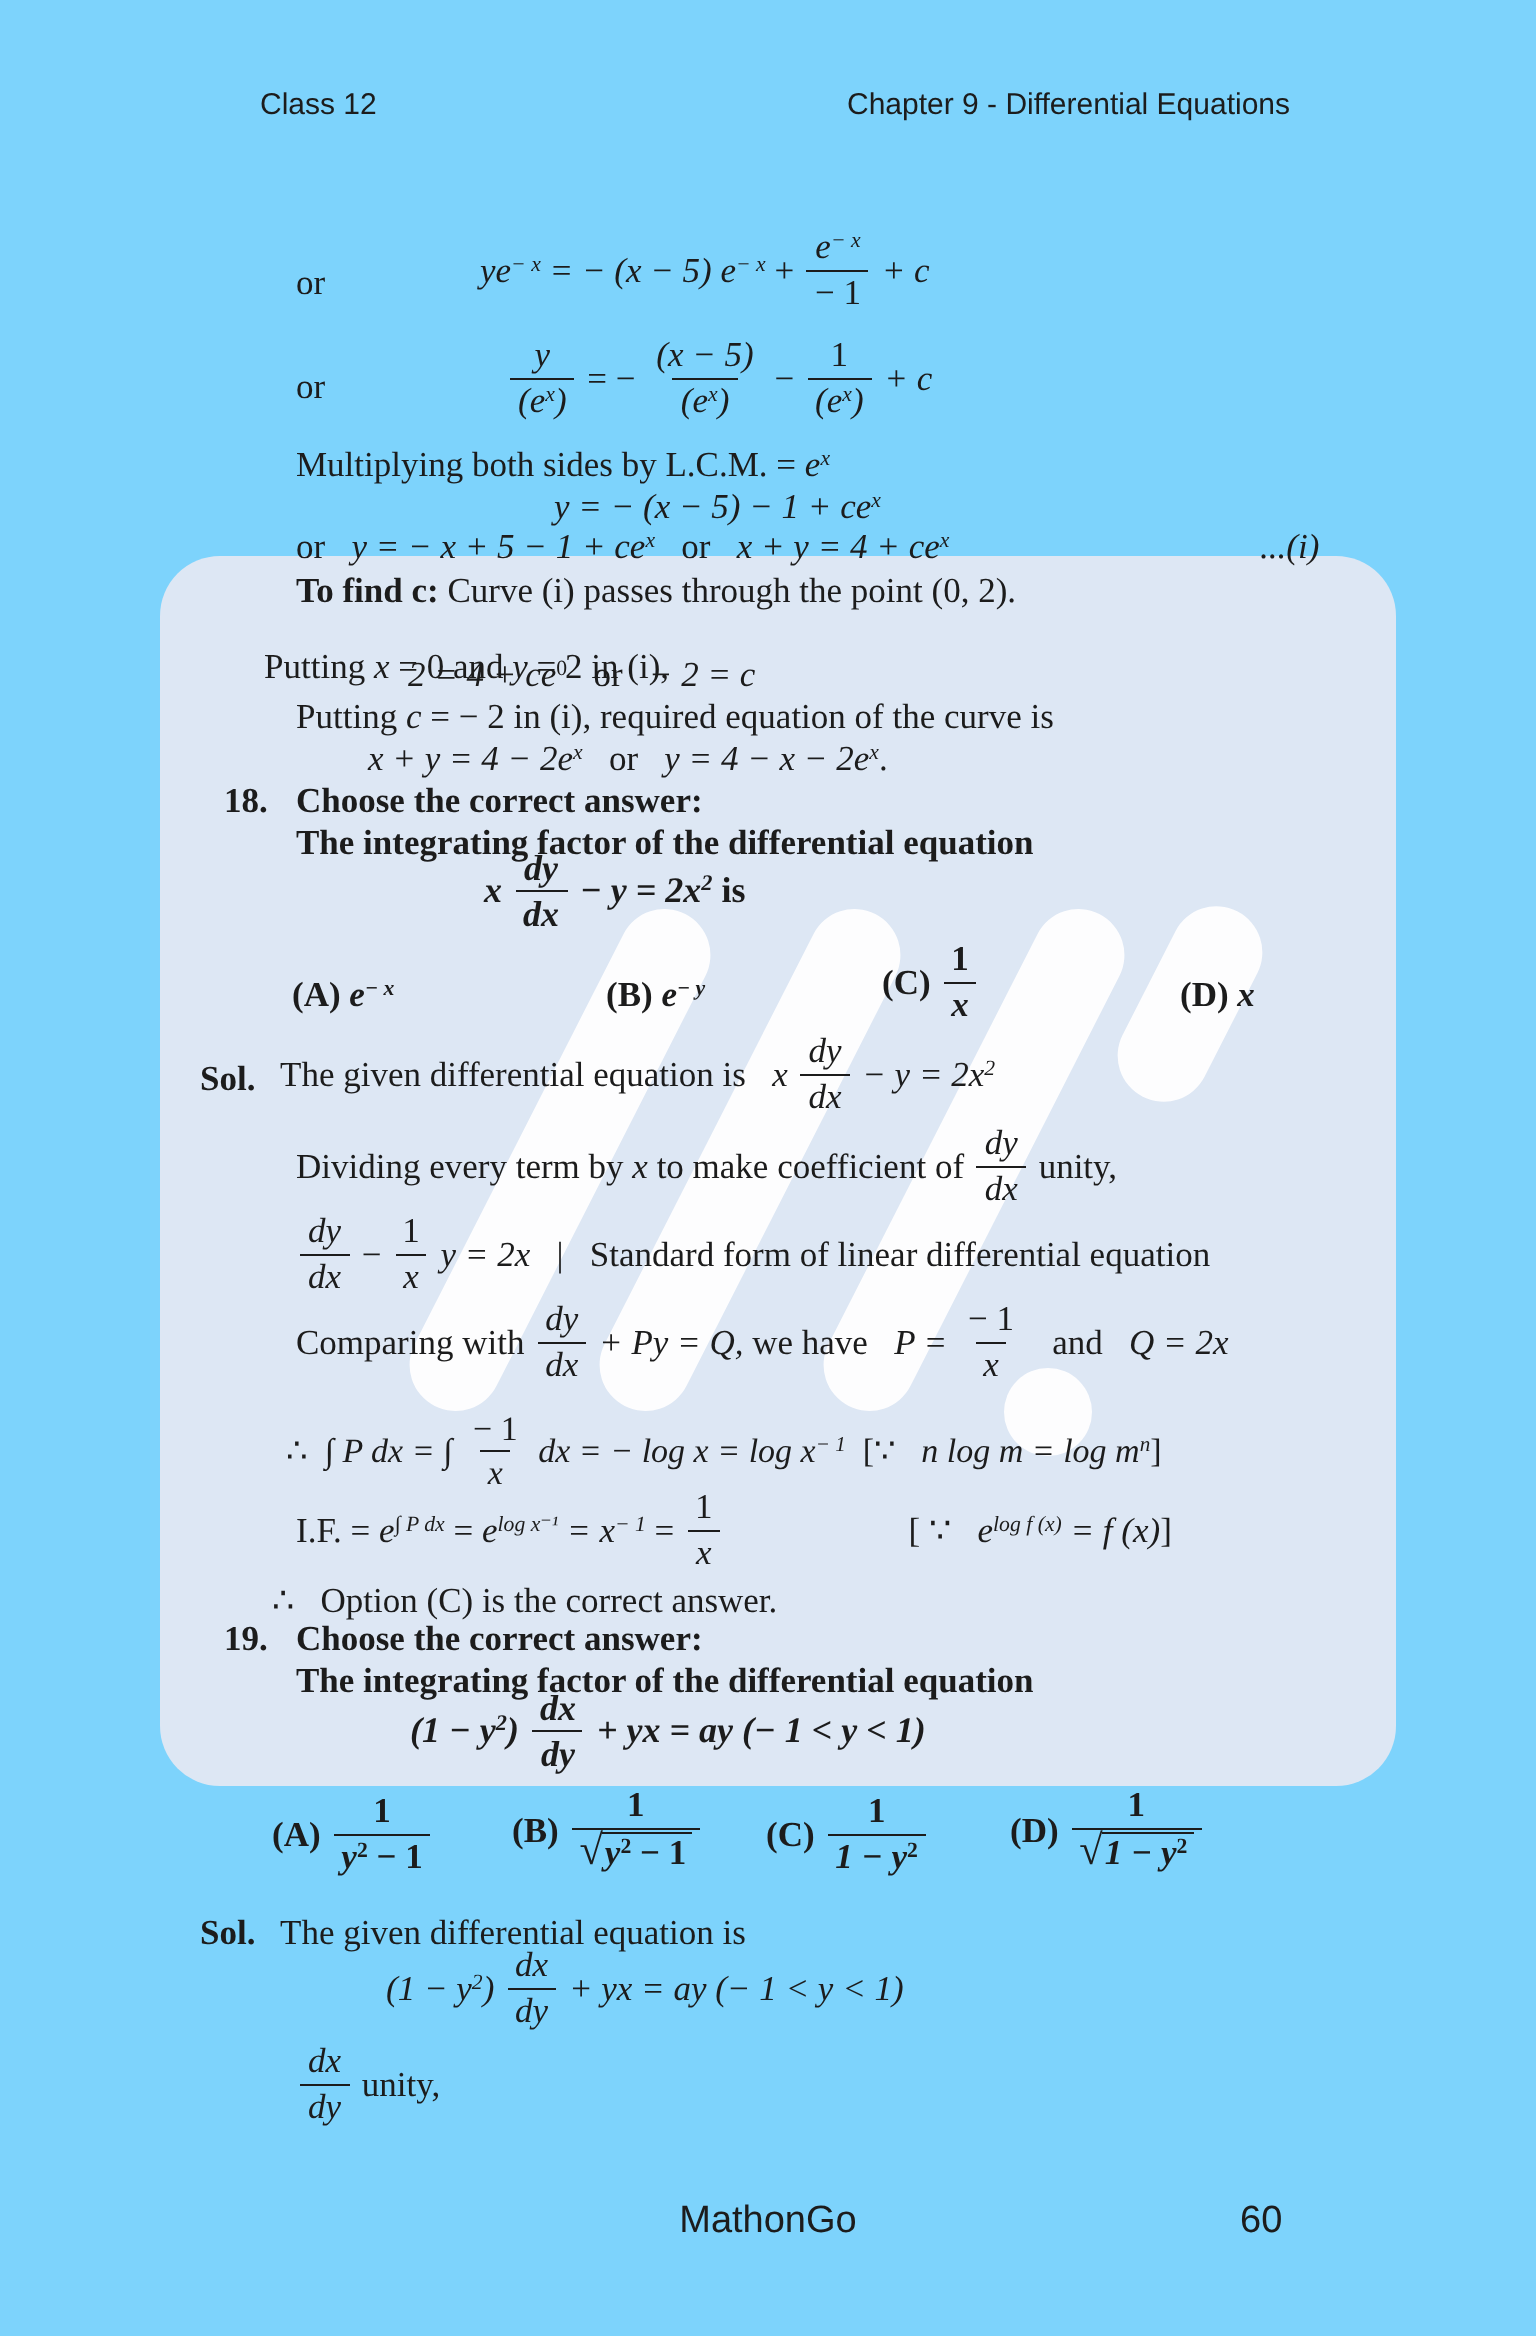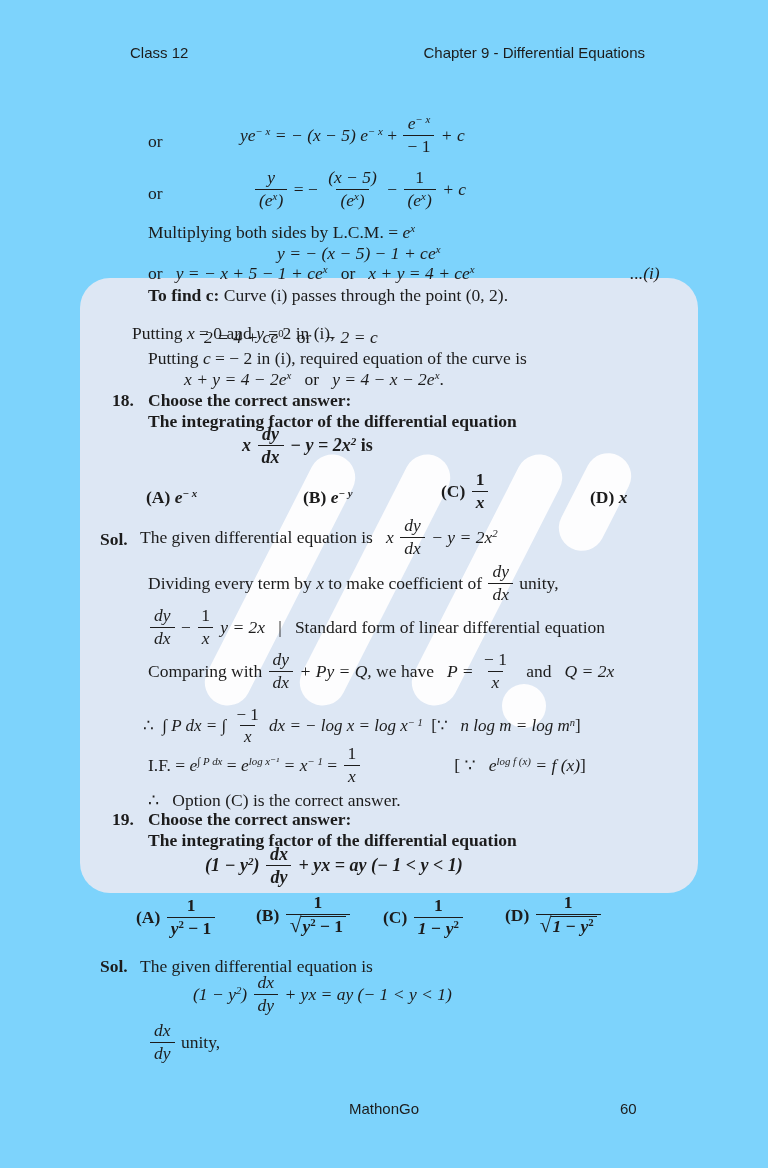--- a/index.html
+++ b/index.html
@@ -17,21 +17,21 @@
   .it{font-style:italic;}
   .b{font-weight:700;}
   sup{font-size:0.62em;line-height:0;vertical-align:0.52em;}
   .frac{display:inline-flex;flex-direction:column;align-items:center;line-height:1.12;text-align:center;margin:0 2px;}
   .frac .num{padding:0 4px 1px;}
   .frac .den{border-top:1.5px solid #1c1c1c;padding:1px 4px 0;}
   .sqrt{display:inline-flex;align-items:flex-start;}
   .radsym{font-style:normal;font-size:1.22em;line-height:1;transform:translateY(-1px);}
   .rc{border-top:1.6px solid #1c1c1c;padding:0 3px 0 1px;}
   .hdr{position:absolute;top:44px;font-size:15px;z-index:2;}
-  .ftr{position:absolute;top:1100px;font-size:15px;z-index:2;}
+  .ftr{position:absolute;top:1100px;font-size:19px;z-index:2;}
   .sp{display:inline-block;}
 </style>
 </head>
 <body>
 
 <div class="page">
 
   <div class="hl"></div>
   <div class="wm slash" style="left:257px;top:442px;"></div>
   <div class="wm slash" style="left:352px;top:442px;"></div>
@@ -128,21 +128,21 @@
     <span class="seg"><span class="it"> dx = − log x = log x</span><sup class="it">− 1</sup><span>  [∵   </span><span class="it">n log m = log m</span><sup class="it">n</sup><span>]</span></span>
   </div>
 
   <div class="mrow" style="left:148px;top:744px;">
     <span class="seg"><span>I.F. = </span><span class="it">e</span><sup class="it">∫ P dx</sup><span> = </span><span class="it">e</span><sup class="it">log x⁻¹</sup><span class="it"> = x</span><sup class="it">− 1</sup><span> = </span></span>
     <span class="frac"><span class="num">1</span><span class="den it">x</span></span>
     <span class="sp" style="width:92px;"></span>
     <span class="seg"><span>[ ∵   </span><span class="it">e</span><sup class="it">log f (x)</sup><span class="it"> = f (x)</span><span>]</span></span>
   </div>
 
-  <div class="line" style="left:148px;top:789px;">∴   Option (C) is the correct answer.</div>
+  <div class="line" style="left:136px;top:789px;">∴   Option (C) is the correct answer.</div>
 
   <div class="line b" style="left:112px;top:808px;">19.</div>
   <div class="line b" style="left:148px;top:808px;">Choose the correct answer:</div>
   <div class="line b" style="left:148px;top:829px;">The integrating factor of the differential equation</div>
 
   <div class="mrow b" style="left:205px;top:844px;font-size:18px;">
     <span class="seg"><span class="it">(1 − y</span><sup class="it">2</sup><span class="it">) </span></span>
     <span class="frac"><span class="num it">dx</span><span class="den it">dy</span></span>
     <span class="seg it"> + yx = ay (− 1 &lt; y &lt; 1)</span>
   </div>

